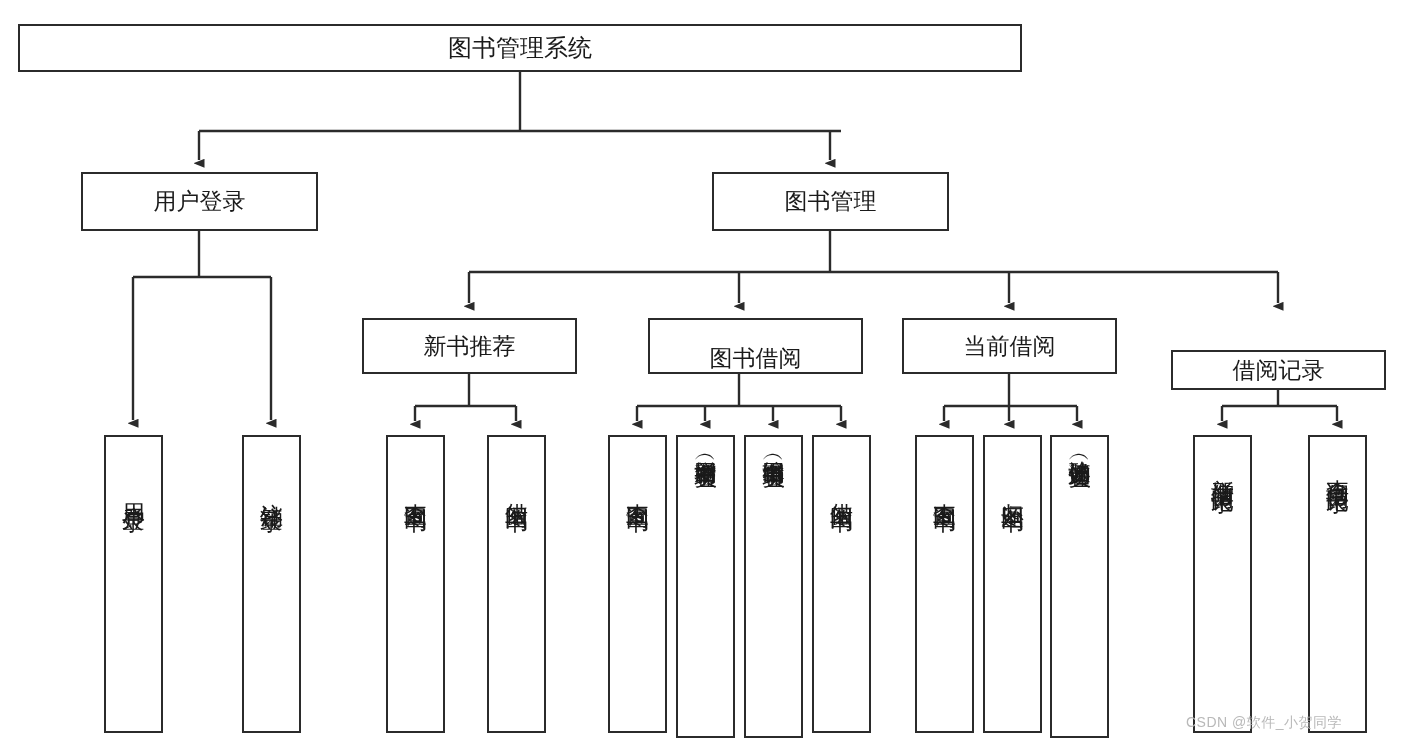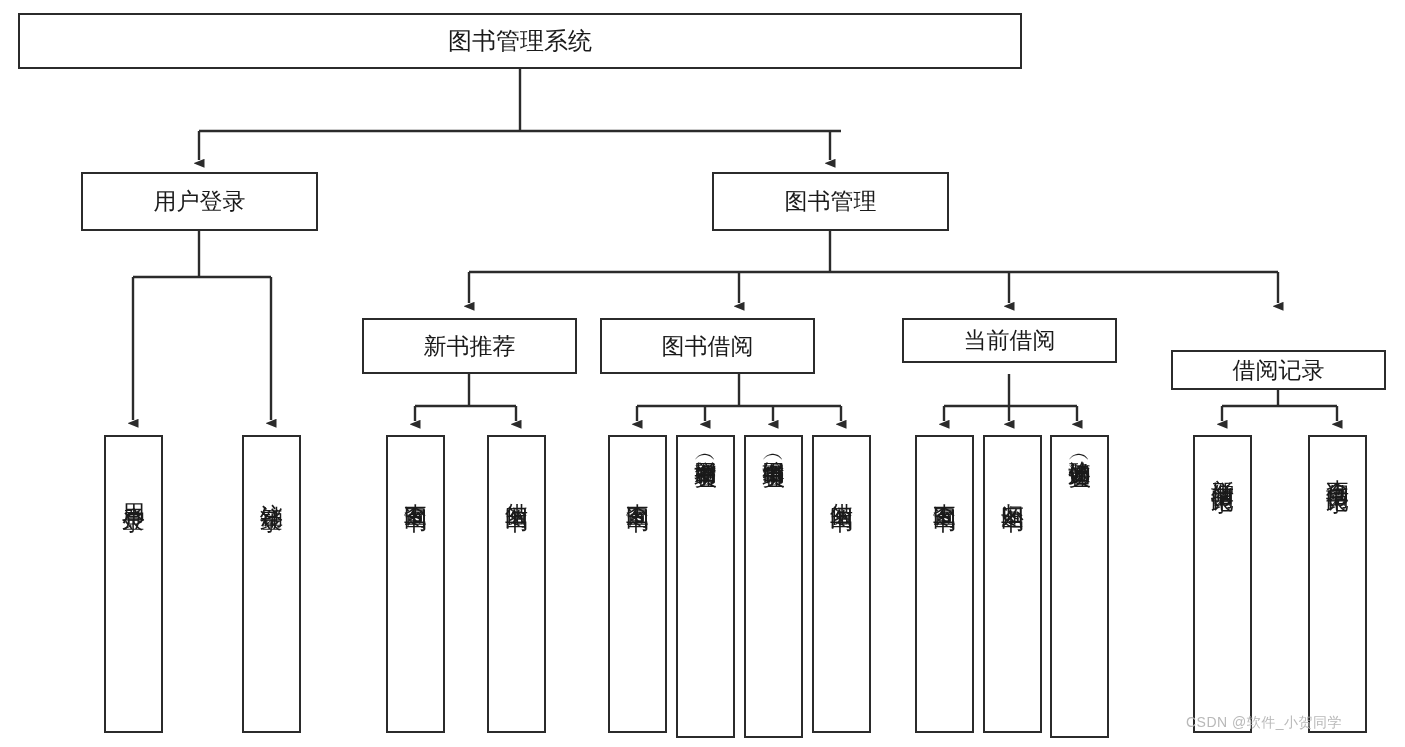--- a/index.html
+++ b/index.html
@@ -123,41 +123,41 @@
       <path d="M1009,406 L1009,421" marker-end="url(#arrow)"></path>
       <path d="M1077,406 L1077,421" marker-end="url(#arrow)"></path>
 
       <path d="M1278,374 L1278,406"></path>
       <path d="M1222,406 L1337,406"></path>
       <path d="M1222,406 L1222,421" marker-end="url(#arrow)"></path>
       <path d="M1337,406 L1337,421" marker-end="url(#arrow)"></path>
     </g>
   </svg>
 
-  <div class="node root horiz" style="left:18px; top:13px; width:1004px; height:56px;">
+  <div class="node root horiz" style="left:18px; top:24px; width:1004px; height:48px;">
     <span class="label">图书管理系统</span>
   </div>
 
   <div class="node horiz" style="left:81px; top:172px; width:237px; height:59px;">
     <span class="label">用户登录</span>
   </div>
 
   <div class="node horiz" style="left:362px; top:318px; width:215px; height:56px;">
     <span class="label">新书推荐</span>
   </div>
 
   <div class="node horiz" style="left:712px; top:172px; width:237px; height:59px;">
     <span class="label">图书管理</span>
   </div>
 
-  <div class="node horiz" style="left:600px; top:318px; width:215px; height:56px;">
+  <div class="node horiz" style="left:648px; top:318px; width:215px; height:56px;align-items:flex-end;">
     <span class="label">图书借阅</span>
   </div>
 
-  <div class="node horiz" style="left:902px; top:318px; width:215px; height:45px;">
+  <div class="node horiz" style="left:902px; top:318px; width:215px; height:56px;">
     <span class="label">当前借阅</span>
   </div>
 
   <div class="node horiz" style="left:1171px; top:318px; width:215px; height:40px;margin-top:32px;">
     <span class="label">借阅记录</span>
   </div>
 
   <div class="node vert" style="left:104px; top:435px; width:59px; height:298px; padding-top:48px;">
     <span class="label">用户登录</span>
   </div>

